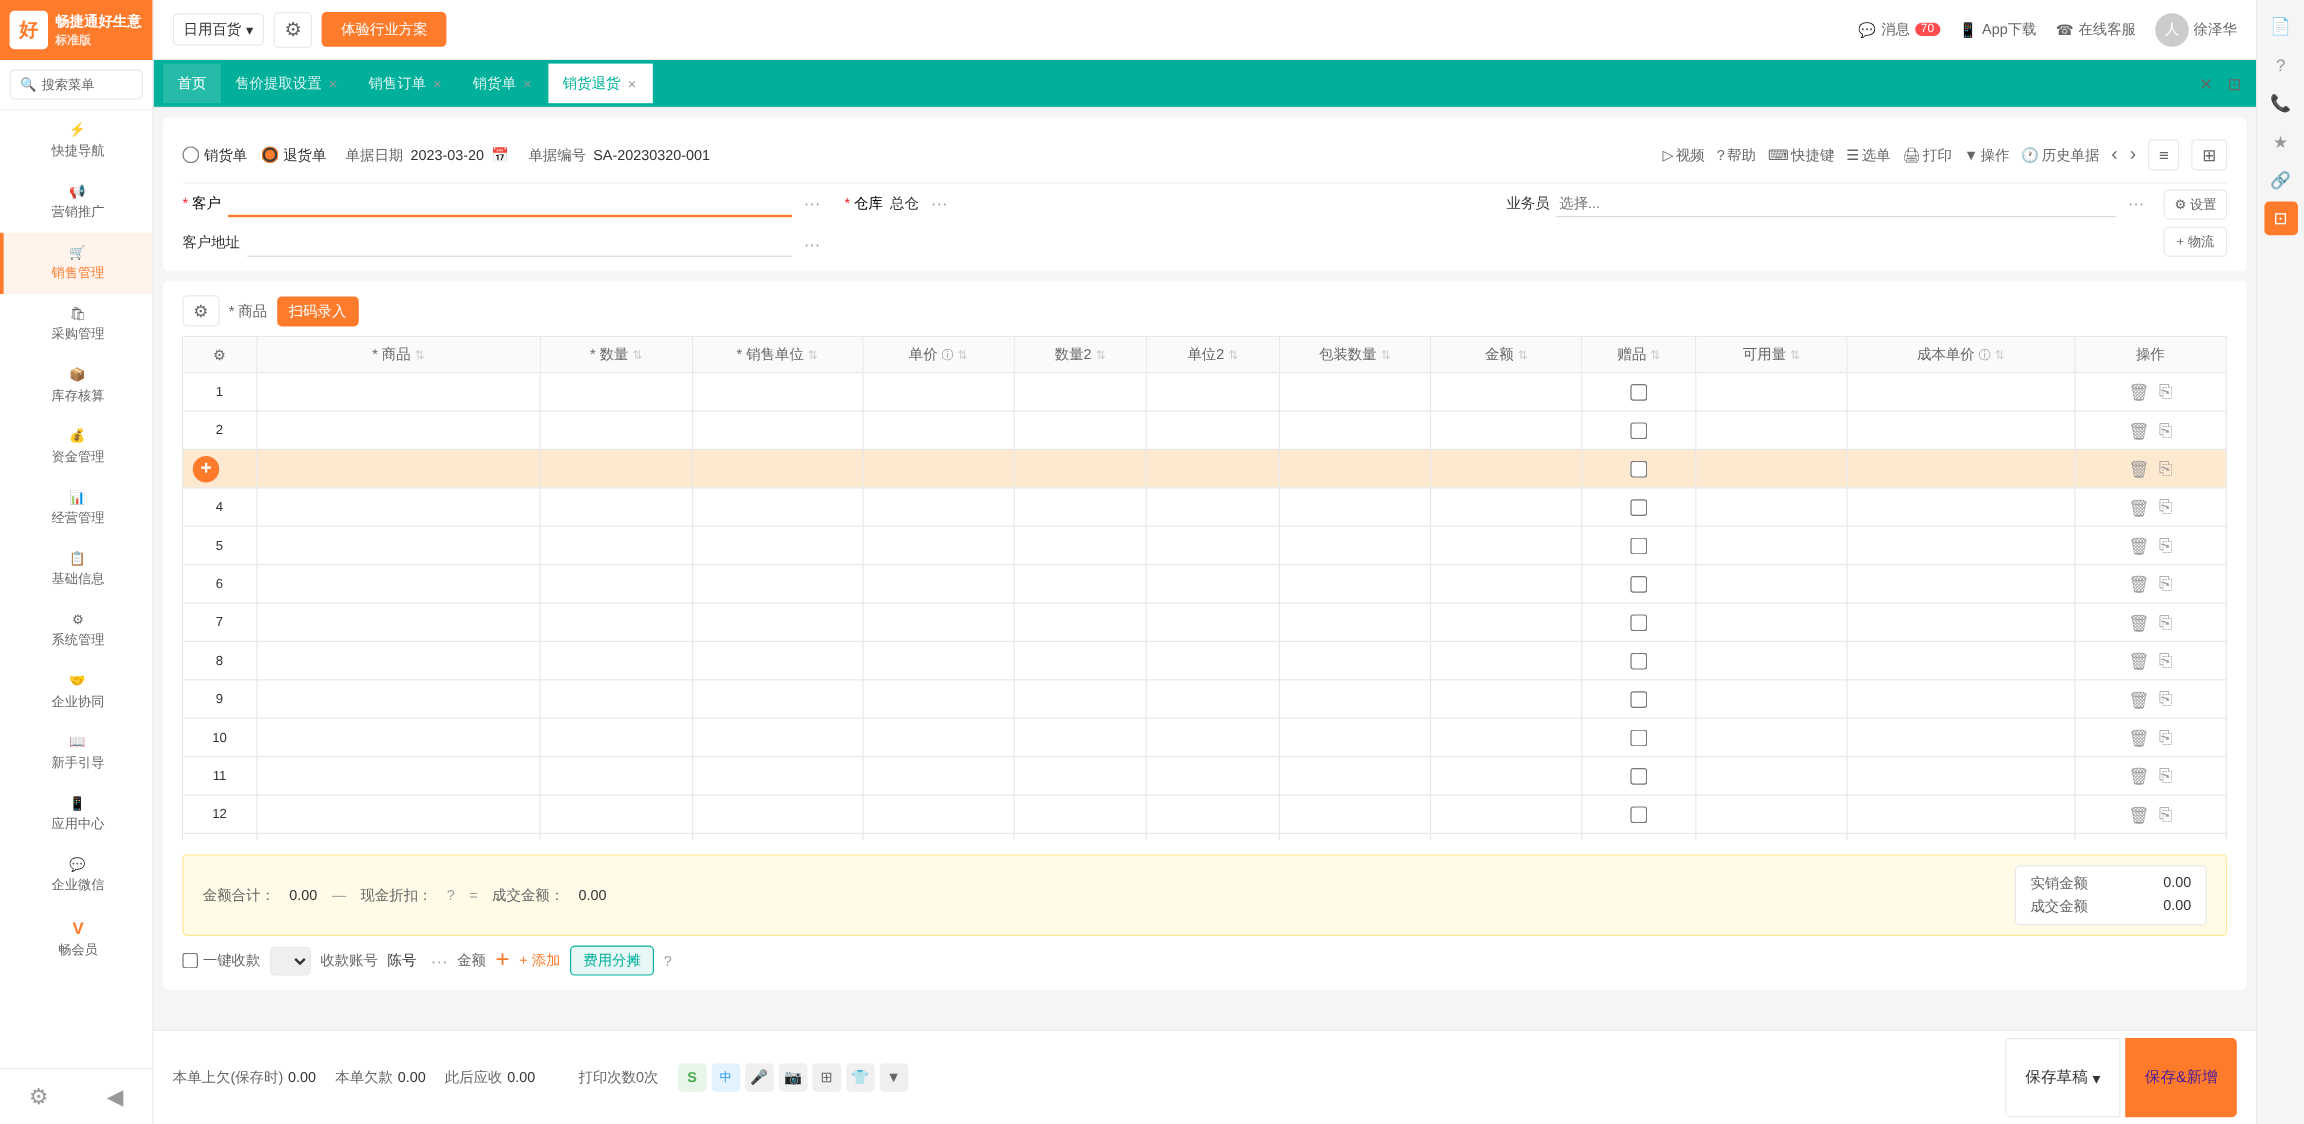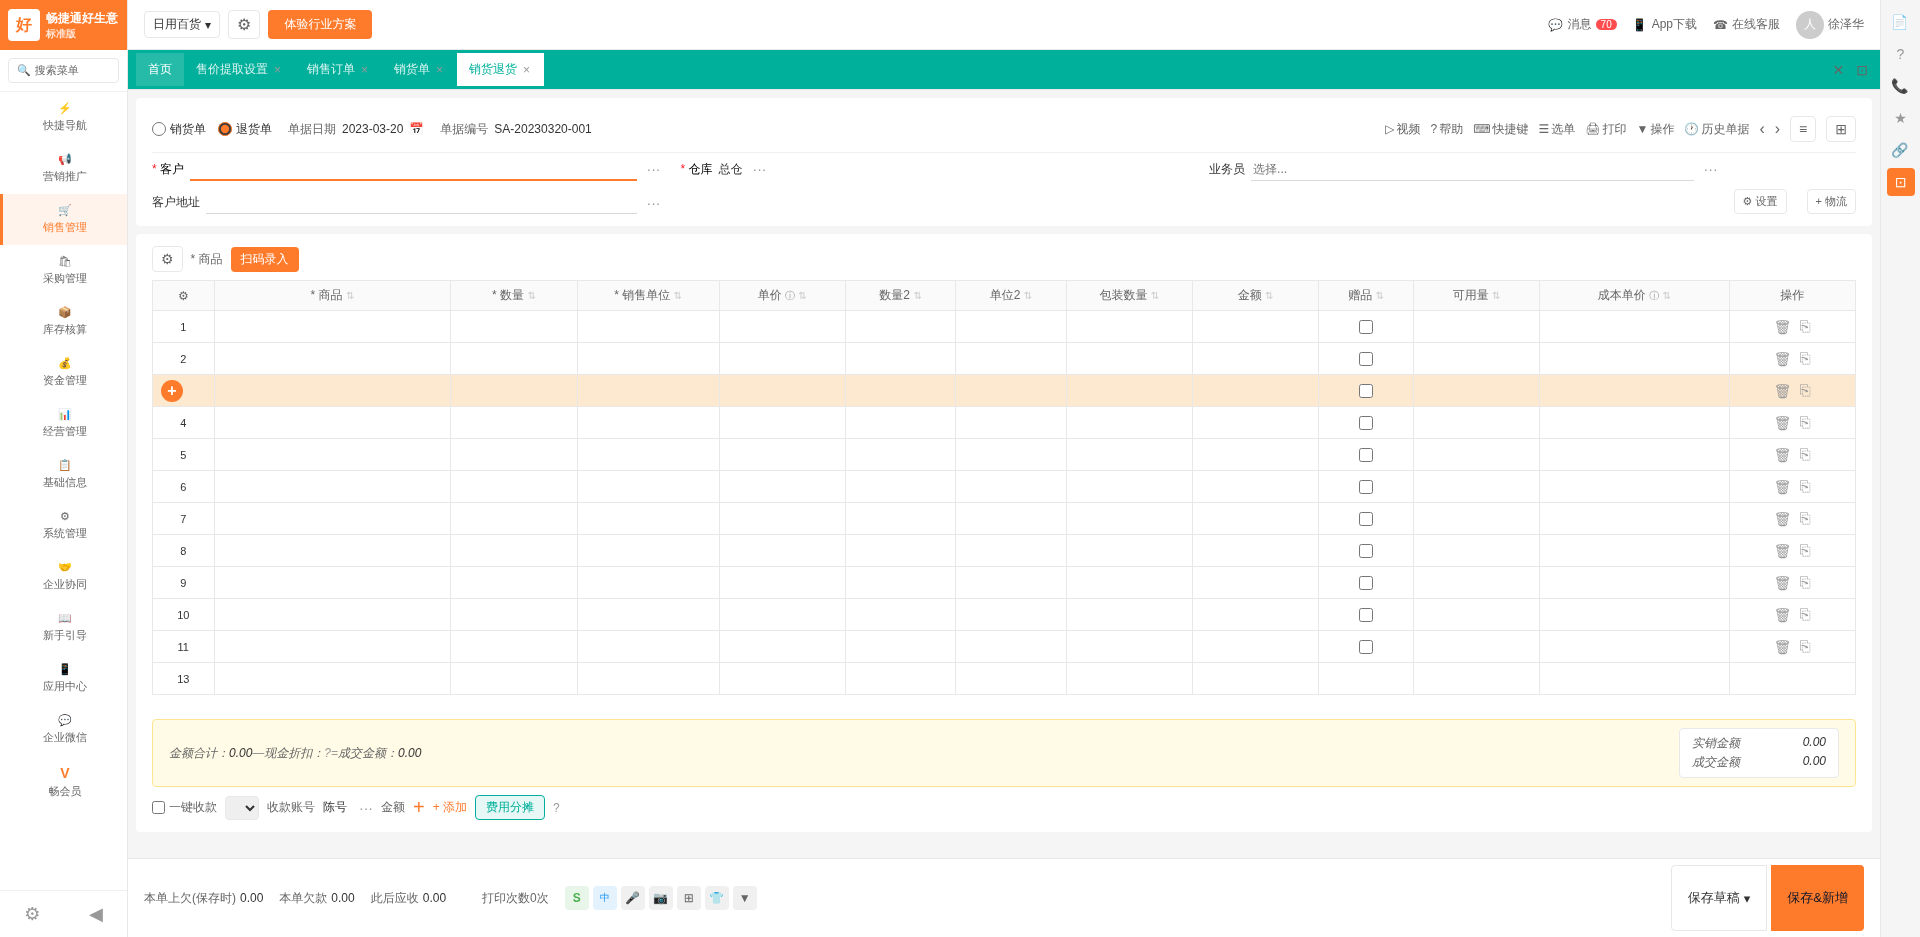--- a/index.html
+++ b/index.html
@@ -77,21 +77,21 @@
     .status-item { display: flex; align-items: center; gap: 4px; }
     .status-label { color: #666; text-align: right; }
     .status-value { color: #333; }
     .print-count { color: #666; margin-left: 20px; }
     .status-icons { display: flex; gap: 4px; }
     .status-icon { width: 24px; height: 24px; border-radius: 4px; display: flex; align-items: center; justify-content: center; font-size: 12px; background: #f0f0f0; color: #666; cursor: pointer; }
 
     
     .save-btns { display: flex; gap: 4px; margin-left: auto; }
     .save-draft-btn { background: #fff; border: 1px solid #e8e8e8; border-radius: 4px 0 0 4px; padding: 8px 16px; font-size: 13px; cursor: pointer; color: #333; display: flex; align-items: center; gap: 4px; }
-    .save-new-btn { background: #ff7b2c; color: #0f172a; border: none; border-radius: 0 4px 4px 0; padding: 24px 16px; font-size: 13px; cursor: pointer; }
+    .save-new-btn { background: #ff7b2c; color: #4c1d95; border: none; border-radius: 0 4px 4px 0; padding: 24px 16px; font-size: 13px; cursor: pointer; }
 
     
     .right-panel { width: 40px; background: #f5f5f5; display: flex; flex-direction: column; align-items: center; padding: 8px 4px; gap: 4px; border-left: 1px solid #e8e8e8; flex-shrink: 0; }
     .right-panel-btn { width: 28px; height: 28px; background: none; border: none; cursor: pointer; color: #999; font-size: 14px; display: flex; align-items: center; justify-content: center; border-radius: 4px; }
     .right-panel-btn.active { background: #ff7b2c; color: #fff; }
 
     
     .tabbar { background: #00b09b; }
     .tab { color: rgba(255,255,255,0.85); border-right: none; }
     .tab.home { background: rgba(255,255,255,0.15); color: #fff; }
@@ -321,21 +321,21 @@
             <span class="field-label-plain">业务员</span>
             <input class="field-input" placeholder="选择..." style="">
             <span class="field-dots">···</span>
           </div>
           <div class="field-group">
             <span class="field-label-plain">客户地址</span>
             <input class="field-input" style="flex: 1 1 0%;">
             <span class="field-dots">···</span>
           </div>
         </div>
-        <div style="display:flex;flex-direction:row;gap:20px;margin-left:16px;justify-content:center;align-items:flex-end;">
+        <div style="display:flex;flex-direction:column;gap:6px;margin-left:16px;justify-content:center;">
           <button class="side-btn">
             <span>⚙</span>
             <span>设置</span>
           </button>
           <button class="side-btn">
             <span>+ 物流</span>
           </button>
         </div>
       </div>
     </div>
@@ -665,41 +665,65 @@
                 <td></td>
                 <td></td>
                 <td>
                   <div class="action-icons">
                     <button class="action-icon-btn">🗑</button>
                     <button class="action-icon-btn">⎘</button>
                   </div>
                 </td>
               </tr>
             <tr>
+                <td class="row-num">12</td>
+                <td></td>
+                <td></td>
+                <td></td>
+                <td></td>
+                <td></td>
+                <td></td>
+                <td></td>
+                <td></td>
+                <td>
+                  <div class="checkbox-cell">
+                    <input type="checkbox" class="table-checkbox" style="">
+                  </div>
+                </td>
+                <td></td>
+                <td></td>
+                <td>
+                  <div class="action-icons">
+                    <button class="action-icon-btn">🗑</button>
+                    <button class="action-icon-btn">⎘</button>
+                  </div>
+                </td>
+              </tr>
+            <tr>
                 <td class="row-num">13</td>
                 <td></td>
                 <td></td>
                 <td></td>
                 <td></td>
                 <td></td>
                 <td></td>
                 <td></td>
                 <td></td>
                 <td></td>
                 <td></td>
                 <td></td>
                 <td></td>
               </tr>
 
           </tbody>
 
         </table>
       </div>
 
-      <div style="background:#fffbe6;border:1px solid #ffe58f;border-radius:4px;padding:8px 16px;display:flex;align-items:center;gap:0;margin-top:24px;font-size:12px;font-style:italic;">
+      <div style="background:#fffbe6;border:1px solid #ffe58f;border-radius:4px;padding:8px 16px;display:flex;align-items:center;gap:12px;margin-top:12px;font-size:12px;">
         <span style="color:#666;">金额合计：</span>
         <span style="color:#333;font-weight:500;">0.00</span>
         <span style="color:#999;">—</span>
         <span style="color:#666;">现金折扣：</span>
         <span style="color:#999;">?</span>
         <span style="color:#999;">=</span>
         <span style="color:#666;">成交金额：</span>
         <span style="color:#333;font-weight:500;">0.00</span>
 
         <div style="margin-left:auto;background:#fff;border:1px solid #e8e8e8;border-radius:4px;padding:6px 12px;display:flex;flex-direction:column;gap:2px;min-width:160px;">

